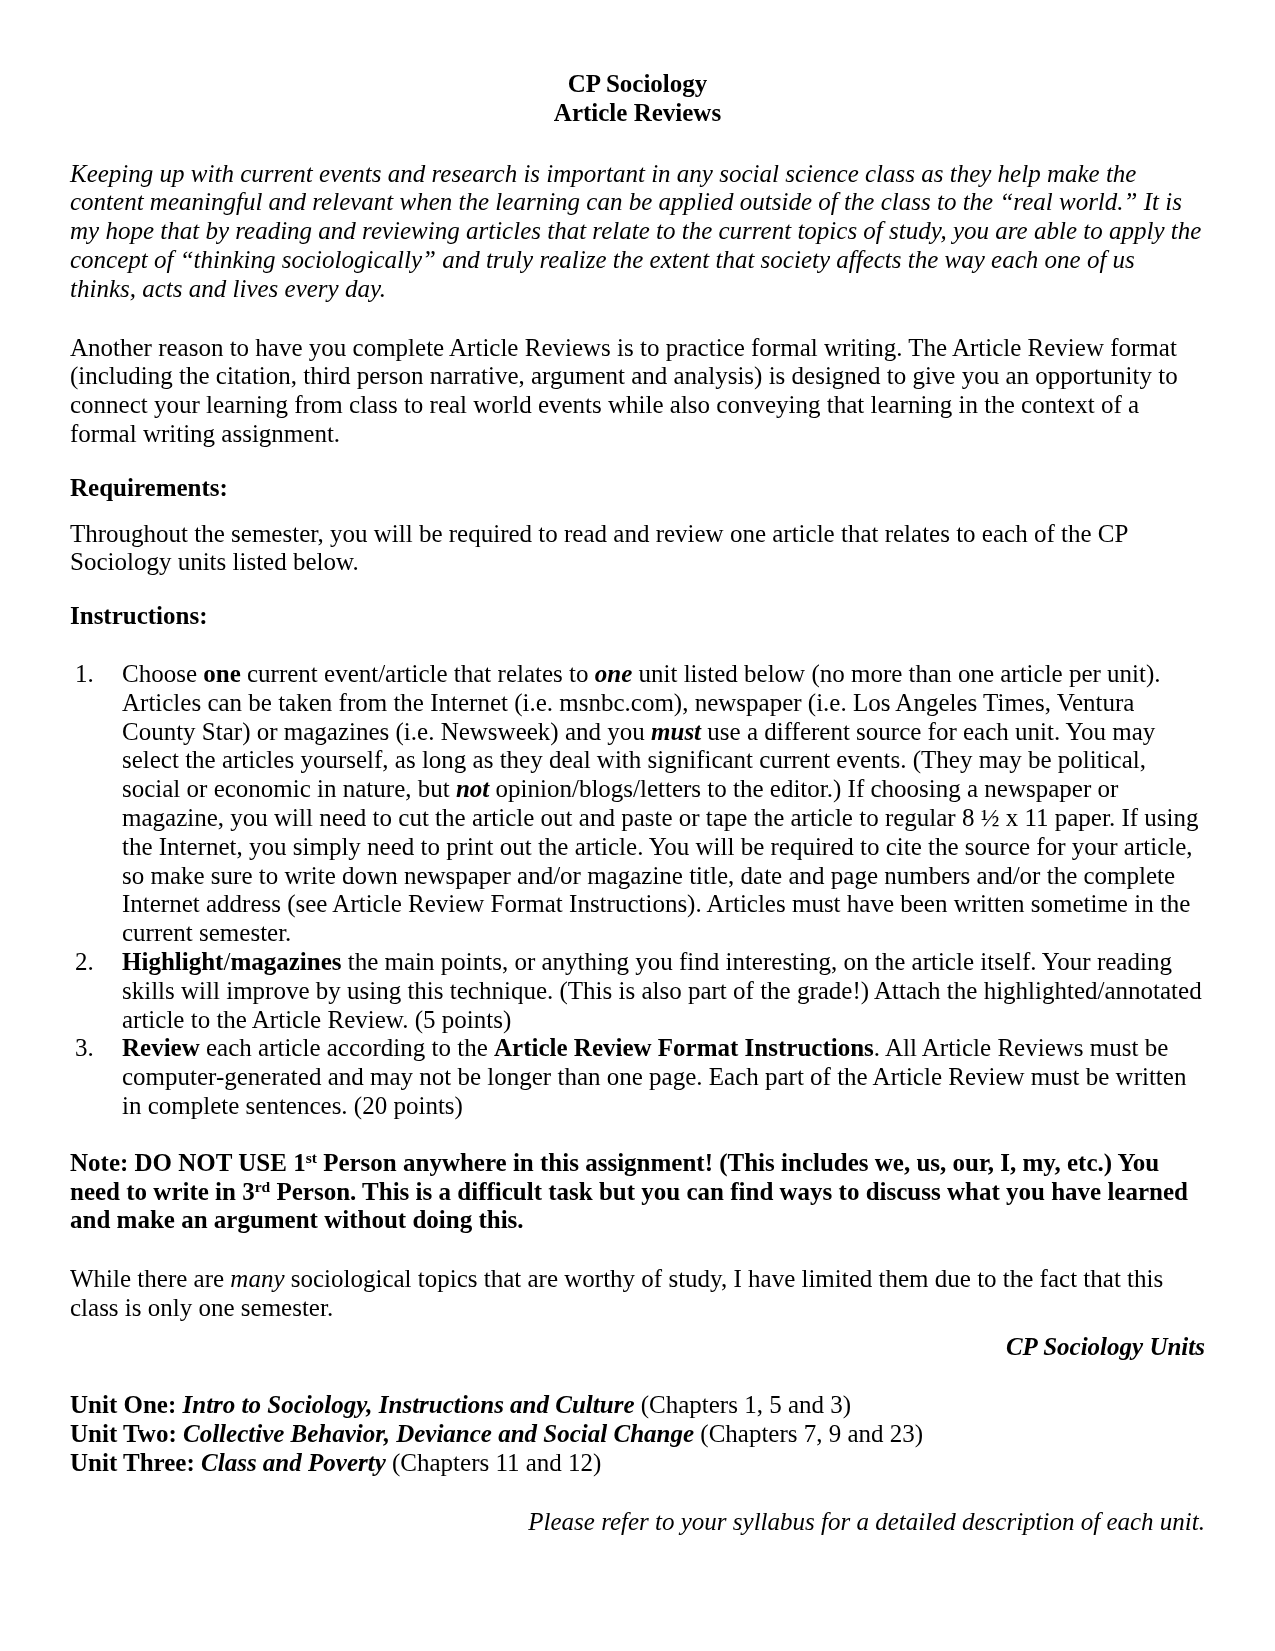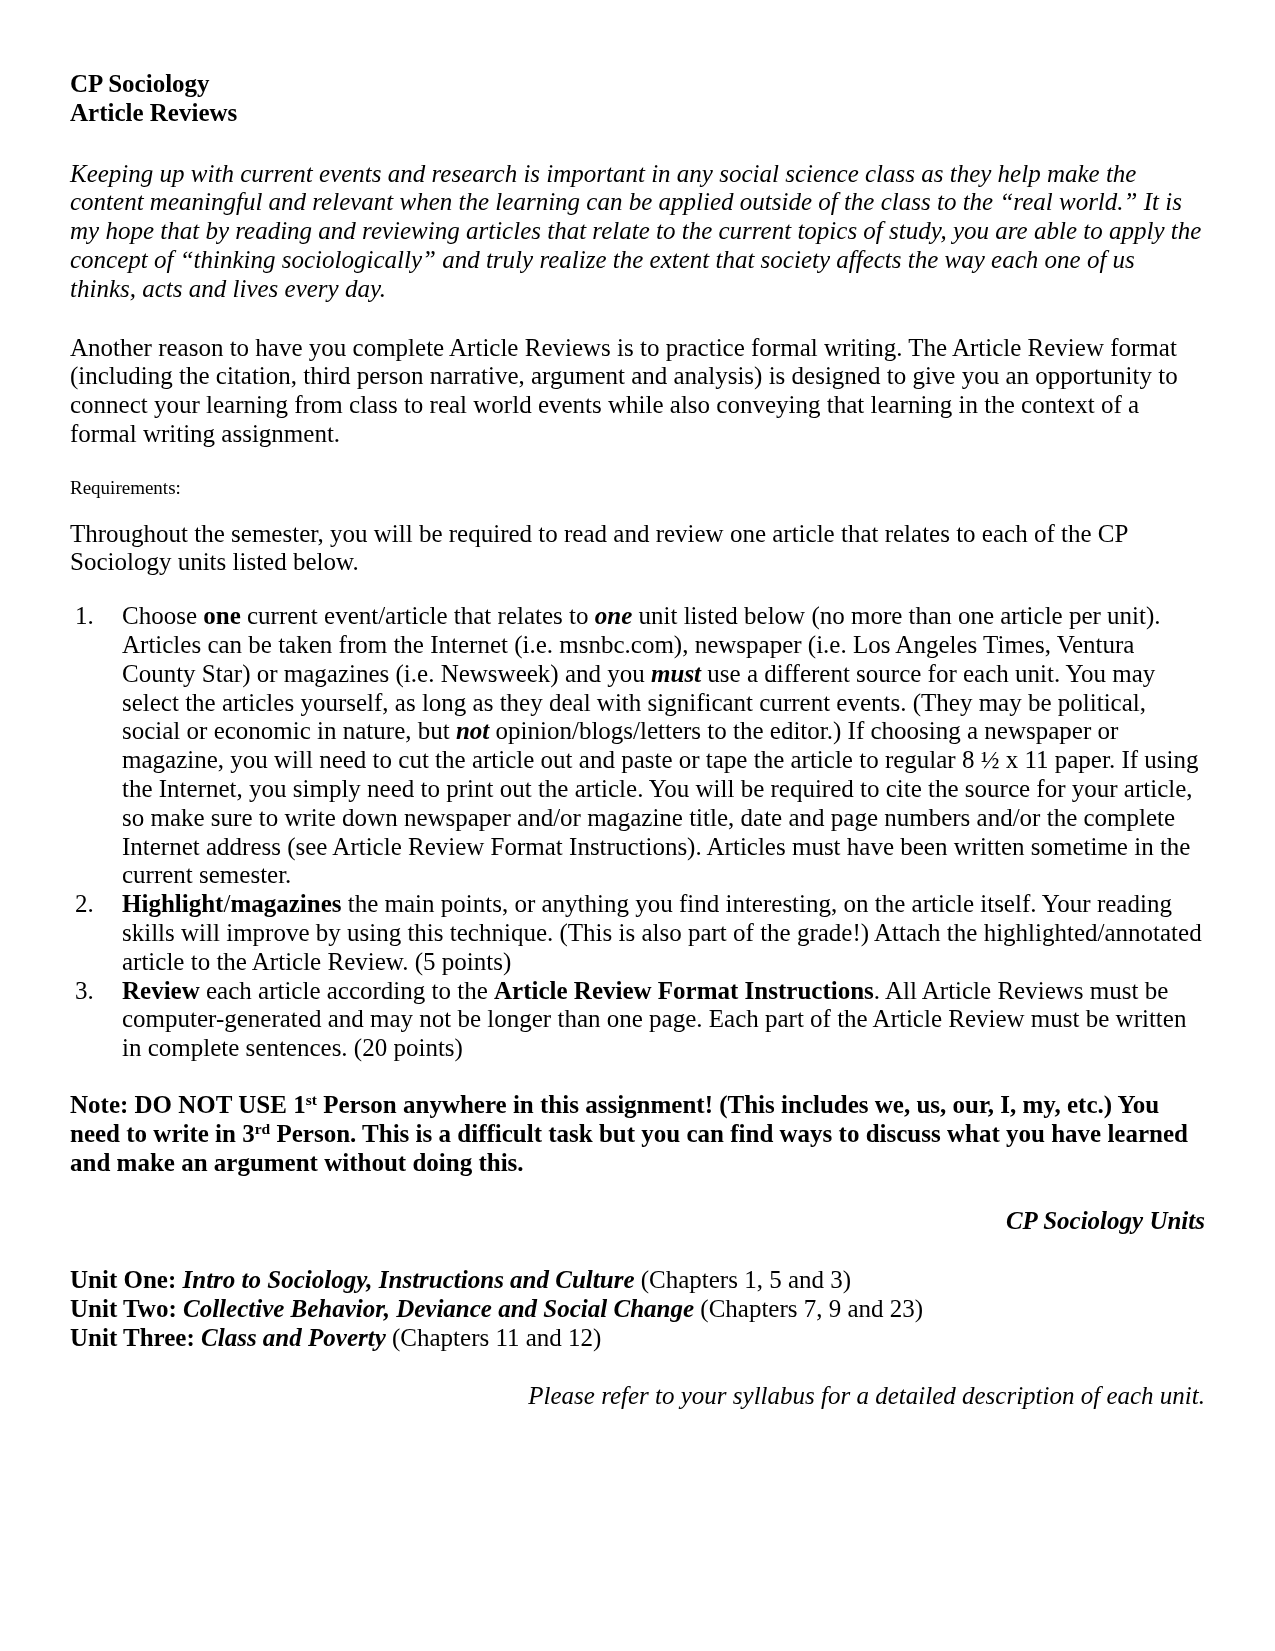--- a/index.html
+++ b/index.html
@@ -9,25 +9,25 @@
     width:1275px;height:1651px;
     padding:70px 70px 0 70px;
     font-family:"Liberation Serif","DejaVu Serif",serif;
     font-size:25px;line-height:28.8px;color:#000;
     background:#ffffff;
     overflow:hidden;
   }
   .b{font-weight:bold;}
   .i{font-style:italic;}
   .sup{font-size:0.62em;position:relative;top:-0.5em;line-height:0;}
-  .title{font-weight:bold;margin:0 0 32px 0;}
+  .title{text-align:center;font-weight:bold;margin:0 0 32px 0;}
   .para{margin:0;}
   .p1{margin-bottom:30px;font-style:italic;}
   .p2{margin-bottom:25px;margin-top:15px;}
-  .h-req{font-size:19px;font-weight:normal;margin:0 0 17px 0;line-height:28.8px;}
+  .h-req{font-size:25px;font-weight:bold;margin:0 0 17px 0;line-height:28.8px;}
   .h-instr{font-size:25px;font-weight:bold;margin:0 0 29px 0;line-height:28.8px;}
   .p3{margin-bottom:25px;}
   .ins-list{margin:0 0 28px 0;}
   .ins-item{position:relative;padding-left:52px;}
   .ins-num{position:absolute;left:5px;top:0;}
   .note{font-weight:bold;margin-bottom:30px;}
   .p4{margin-bottom:10px;}
   .units-heading{text-align:right;font-weight:bold;font-style:italic;margin:0 0 30px 0;}
   .units{margin:0 0 30px 0;}
   .syllabus-note{text-align:right;}
@@ -43,38 +43,40 @@
   </div>
 
   <p class="para p1"><span>Keeping up with current events and research is important in any social science class as they help make the content meaningful and relevant when the learning can be applied outside of the class to the “real world.” It is my hope that by reading and reviewing articles that relate to the current topics of study, you are able to apply the concept of “thinking sociologically” and truly realize the extent that society affects the way each one of us thinks, acts and lives every day.</span></p>
 
   <p class="para p2"><span>Another reason to have you complete Article Reviews is to practice formal writing. The Article Review format (including the citation, third person narrative, argument and analysis) is designed to give you an opportunity to connect your learning from class to real world events while also conveying that learning in the context of a formal writing assignment.</span></p>
 
   <h2 class="h-req">Requirements:</h2>
 
   <p class="para p3"><span>Throughout the semester, you will be required to read and review one article that relates to each of the CP Sociology units listed below.</span></p>
 
+  <h2 class="h-instr">Instructions:</h2>
 
   <div class="ins-list">
     <div class="ins-item">
       <span class="ins-num">1.</span>
       <div class="ins-body"><span>Choose </span><span class="b">one</span><span> current event/article that relates to </span><span class="b i">one</span><span> unit listed below (no more than one article per unit). Articles can be taken from the Internet (i.e. msnbc.com), newspaper (i.e. Los Angeles Times, Ventura County Star) or magazines (i.e. Newsweek) and you </span><span class="b i">must</span><span> use a different source for each unit. You may select the articles yourself, as long as they deal with significant current events. (They may be political, social or economic in nature, but </span><span class="b i">not</span><span> opinion/blogs/letters to the editor.) If choosing a newspaper or magazine, you will need to cut the article out and paste or tape the article to regular 8 ½ x 11 paper. If using the Internet, you simply need to print out the article. You will be required to cite the source for your article, so make sure to write down newspaper and/or magazine title, date and page numbers and/or the complete Internet address (see Article Review Format Instructions). Articles must have been written sometime in the current semester.</span></div>
     </div>
     <div class="ins-item">
       <span class="ins-num">2.</span>
       <div class="ins-body"><span class="b">Highlight</span><span>/</span><span class="b">magazines</span><span> the main points, or anything you find interesting, on the article itself. Your reading skills will improve by using this technique. (This is also part of the grade!) Attach the highlighted/annotated article to the Article Review. (5 points)</span></div>
     </div>
     <div class="ins-item">
       <span class="ins-num">3.</span>
       <div class="ins-body"><span class="b">Review</span><span> each article according to the </span><span class="b">Article Review Format Instructions</span><span>. All Article Reviews must be computer-generated and may not be longer than one page. Each part of the Article Review must be written in complete sentences. (20 points)</span></div>
     </div>
   </div>
 
   <p class="para note"><span class="b">Note: DO NOT USE 1</span><span class="b sup">st</span><span class="b"> Person anywhere in this assignment! (This includes we, us, our, I, my, etc.) You need to write in 3</span><span class="b sup">rd</span><span class="b"> Person. This is a difficult task but you can find ways to discuss what you have learned and make an argument without doing this.</span></p>
 
+  <p class="para p4"><span>While there are </span><span class="i">many</span><span> sociological topics that are worthy of study, I have limited them due to the fact that this class is only one semester.</span></p>
 
   <div class="units-heading">CP Sociology Units</div>
 
   <div class="units">
     <div class="unit-line"><span class="b">Unit One: </span><span class="b i">Intro to Sociology, Instructions and Culture</span><span> (Chapters 1, 5 and 3)</span></div>
     <div class="unit-line"><span class="b">Unit Two: </span><span class="b i">Collective Behavior, Deviance and Social Change</span><span> (Chapters 7, 9 and 23)</span></div>
     <div class="unit-line"><span class="b">Unit Three: </span><span class="b i">Class and Poverty</span><span> (Chapters 11 and 12)</span></div>
   </div>
 
   <div class="syllabus-note"><span class="i">Please refer to your syllabus for a detailed description of each unit.</span></div>

